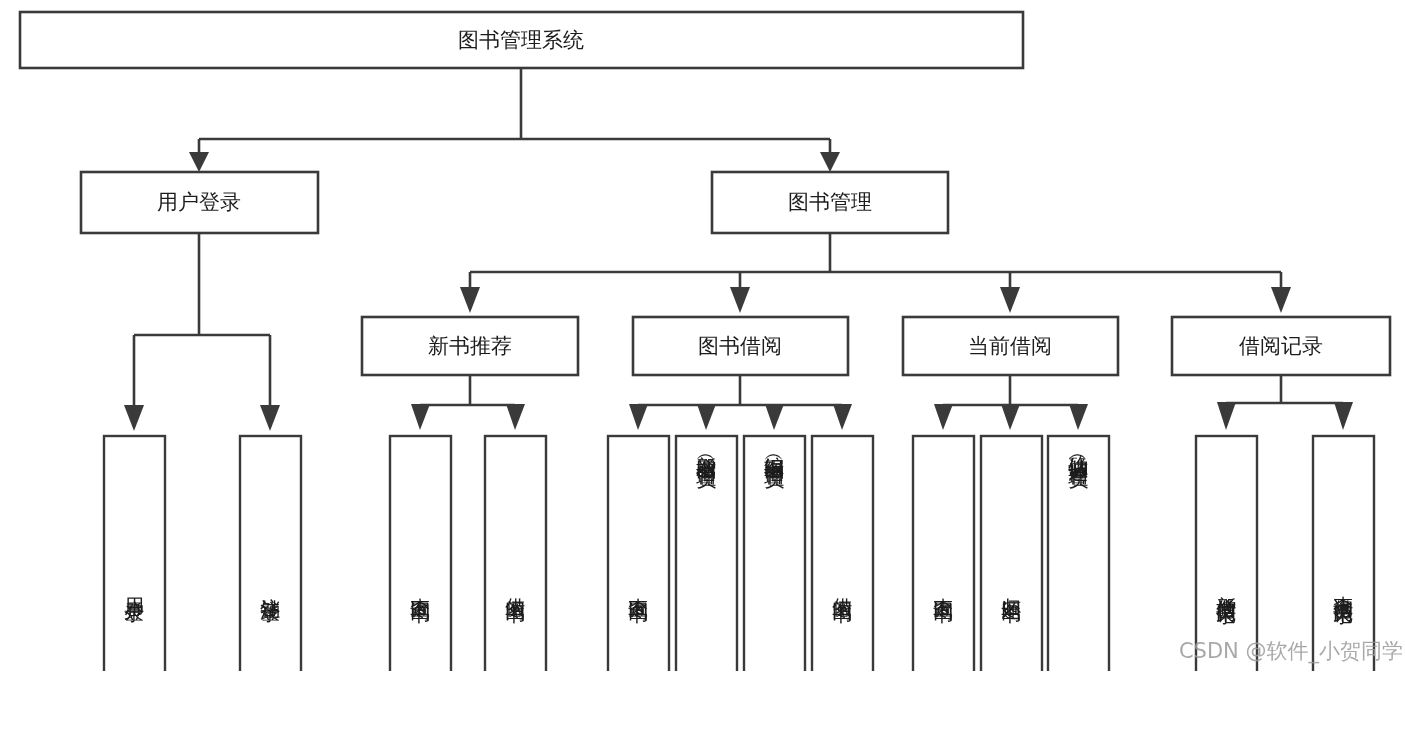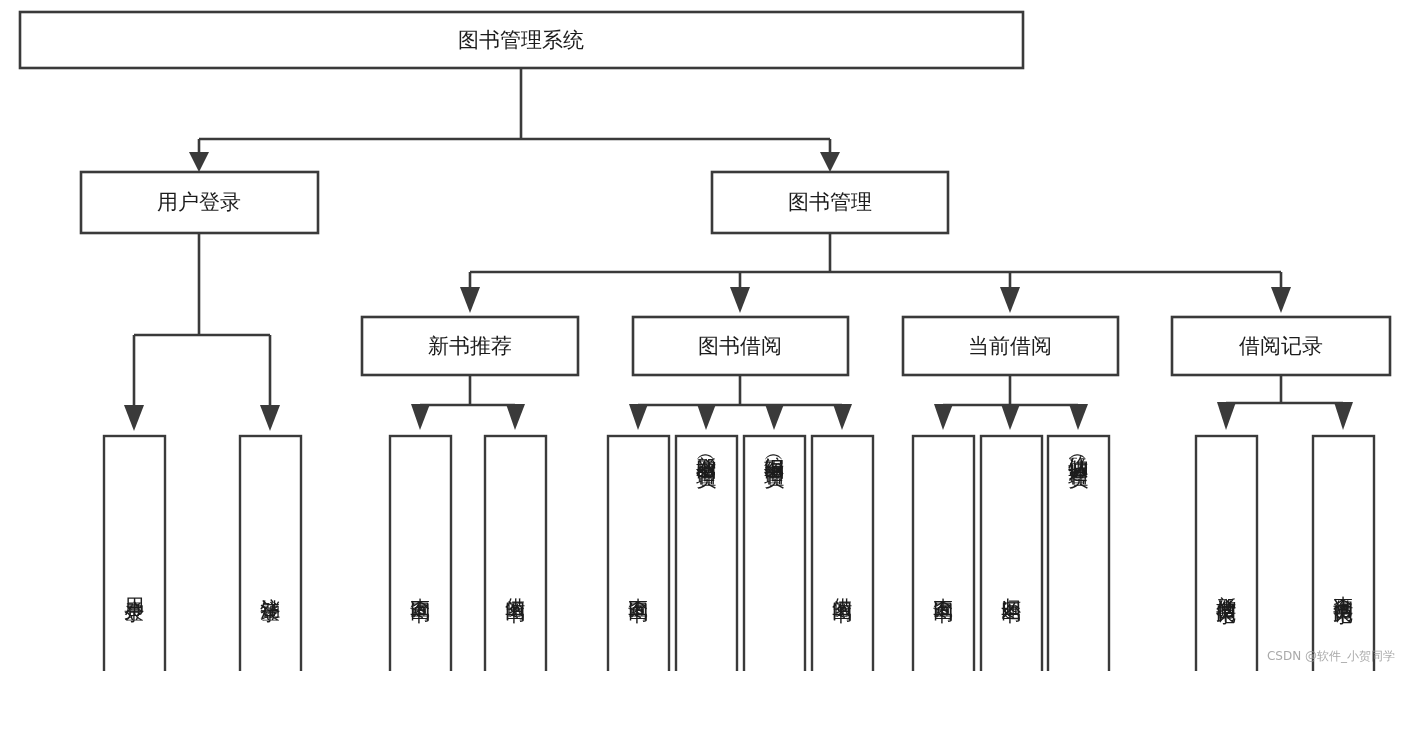--- a/index.html
+++ b/index.html
@@ -65,24 +65,24 @@
     text-orientation: upright;
     font-family: "DejaVu Sans", "Liberation Sans", sans-serif;
     font-size: 20px;
     line-height: 1.12;
     letter-spacing: 2px;
     color: #1c1c1c;
     white-space: nowrap;
   }
   .watermark {
     position: absolute;
-    right: 10px;
+    right: 2px;
     bottom: 6px;
     font-family: "DejaVu Sans", "Liberation Sans", sans-serif;
-    font-size: 12px;
+    font-size: 21px;
     color: #9a9a9a;
     opacity: 0.85;
     white-space: nowrap;
   }
 </style>
 </head>
 <body>
 
 <div id="diagram-root">
 

